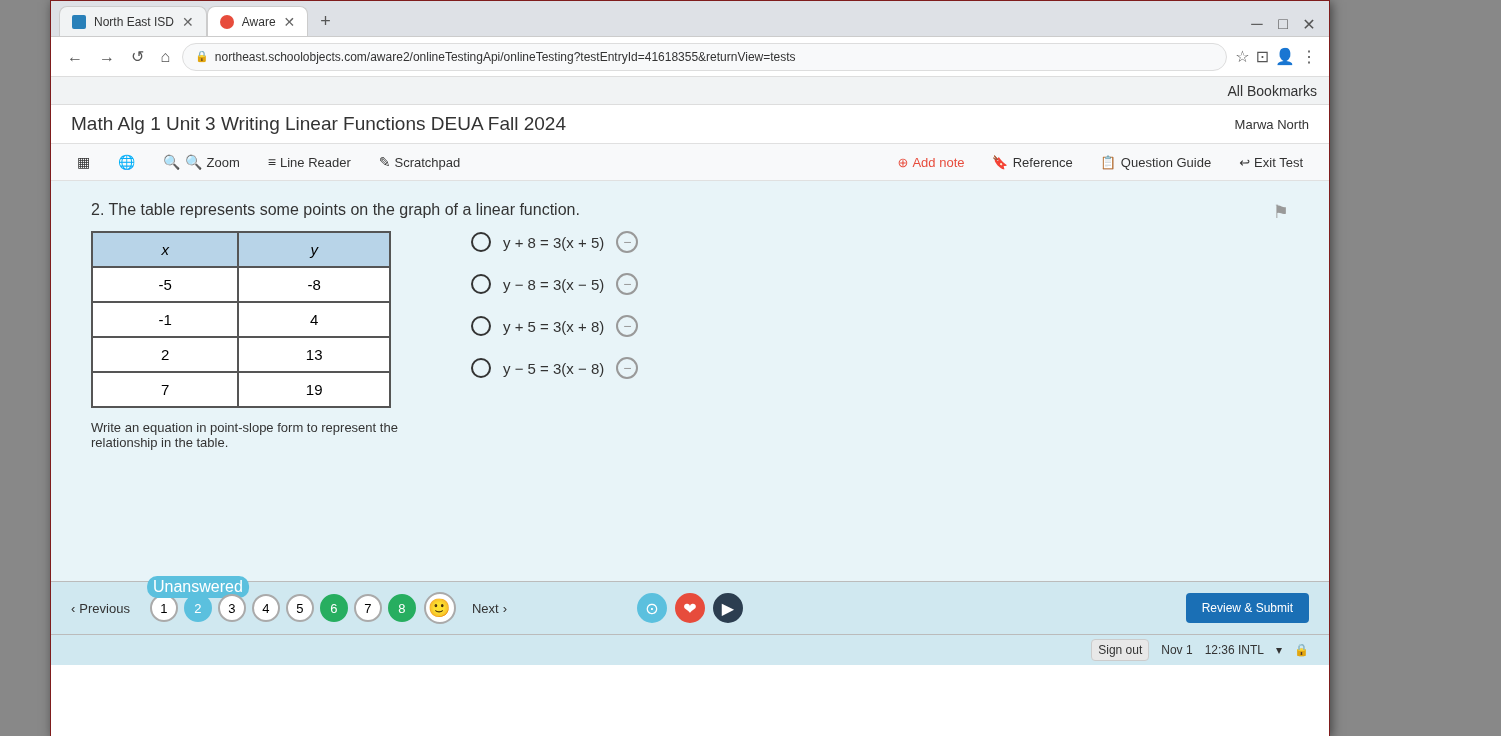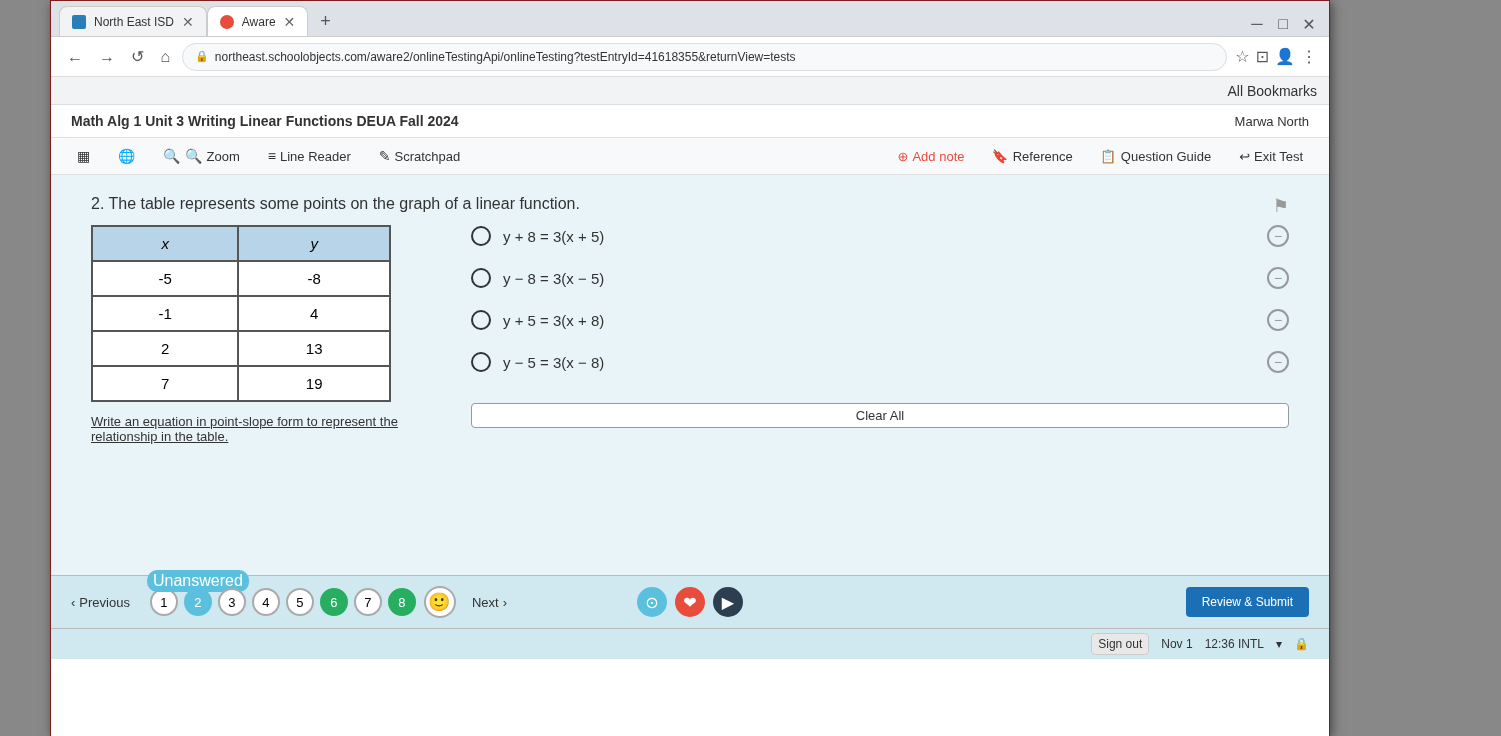--- a/index.html
+++ b/index.html
@@ -94,21 +94,21 @@
 
     
     .app-header {
       background: #fff;
       border-bottom: 1px solid #e0e0e0;
       padding: 8px 20px;
       display: flex;
       justify-content: space-between;
       align-items: center;
     }
-    .app-title { font-size: 14px; font-weight: bold; color: #333; text-align: center; }
+    .app-title { font-size: 19px; font-weight: normal; color: #333; text-align: center; }
     .user-name { font-size: 13px; color: #333; }
 
     
     .test-toolbar {
       background: #f8f9fa;
       border-bottom: 1px solid #e0e0e0;
       padding: 6px 20px;
       display: flex;
       align-items: center;
       gap: 16px;
@@ -171,27 +171,26 @@
       padding: 8px 40px;
       text-align: center;
       font-size: 15px;
       background: #fff;
     }
 
     .question-text {
       font-size: 13px;
       color: #333;
       margin-top: 10px;
-      text-decoration: underline;
     }
 
     
     .answer-choices {
       display: flex;
-      flex-direction: column;
+      flex-direction: row;
       gap: 20px;
       flex: 1;
     }
 
     .answer-option {
       display: flex;
       align-items: center;
       gap: 12px;
       cursor: pointer;
     }
@@ -519,21 +518,20 @@
                 <div class="radio-circle"></div>
                 <span class="answer-text">y + 5 = 3(x + 8)</span>
                 <div class="eliminate-btn">−</div>
               </div>
               <div class="answer-option">
                 <div class="radio-circle"></div>
                 <span class="answer-text">y − 5 = 3(x − 8)</span>
                 <div class="eliminate-btn">−</div>
               </div>
             </div>
-          <button class="clear-all-btn">Clear All</button>
         </div>
       </div>
     </div>
 
     <div class="bottom-nav">
       <button class="prev-btn">
         <span>‹</span>
         <span>Previous</span>
       </button>
 

